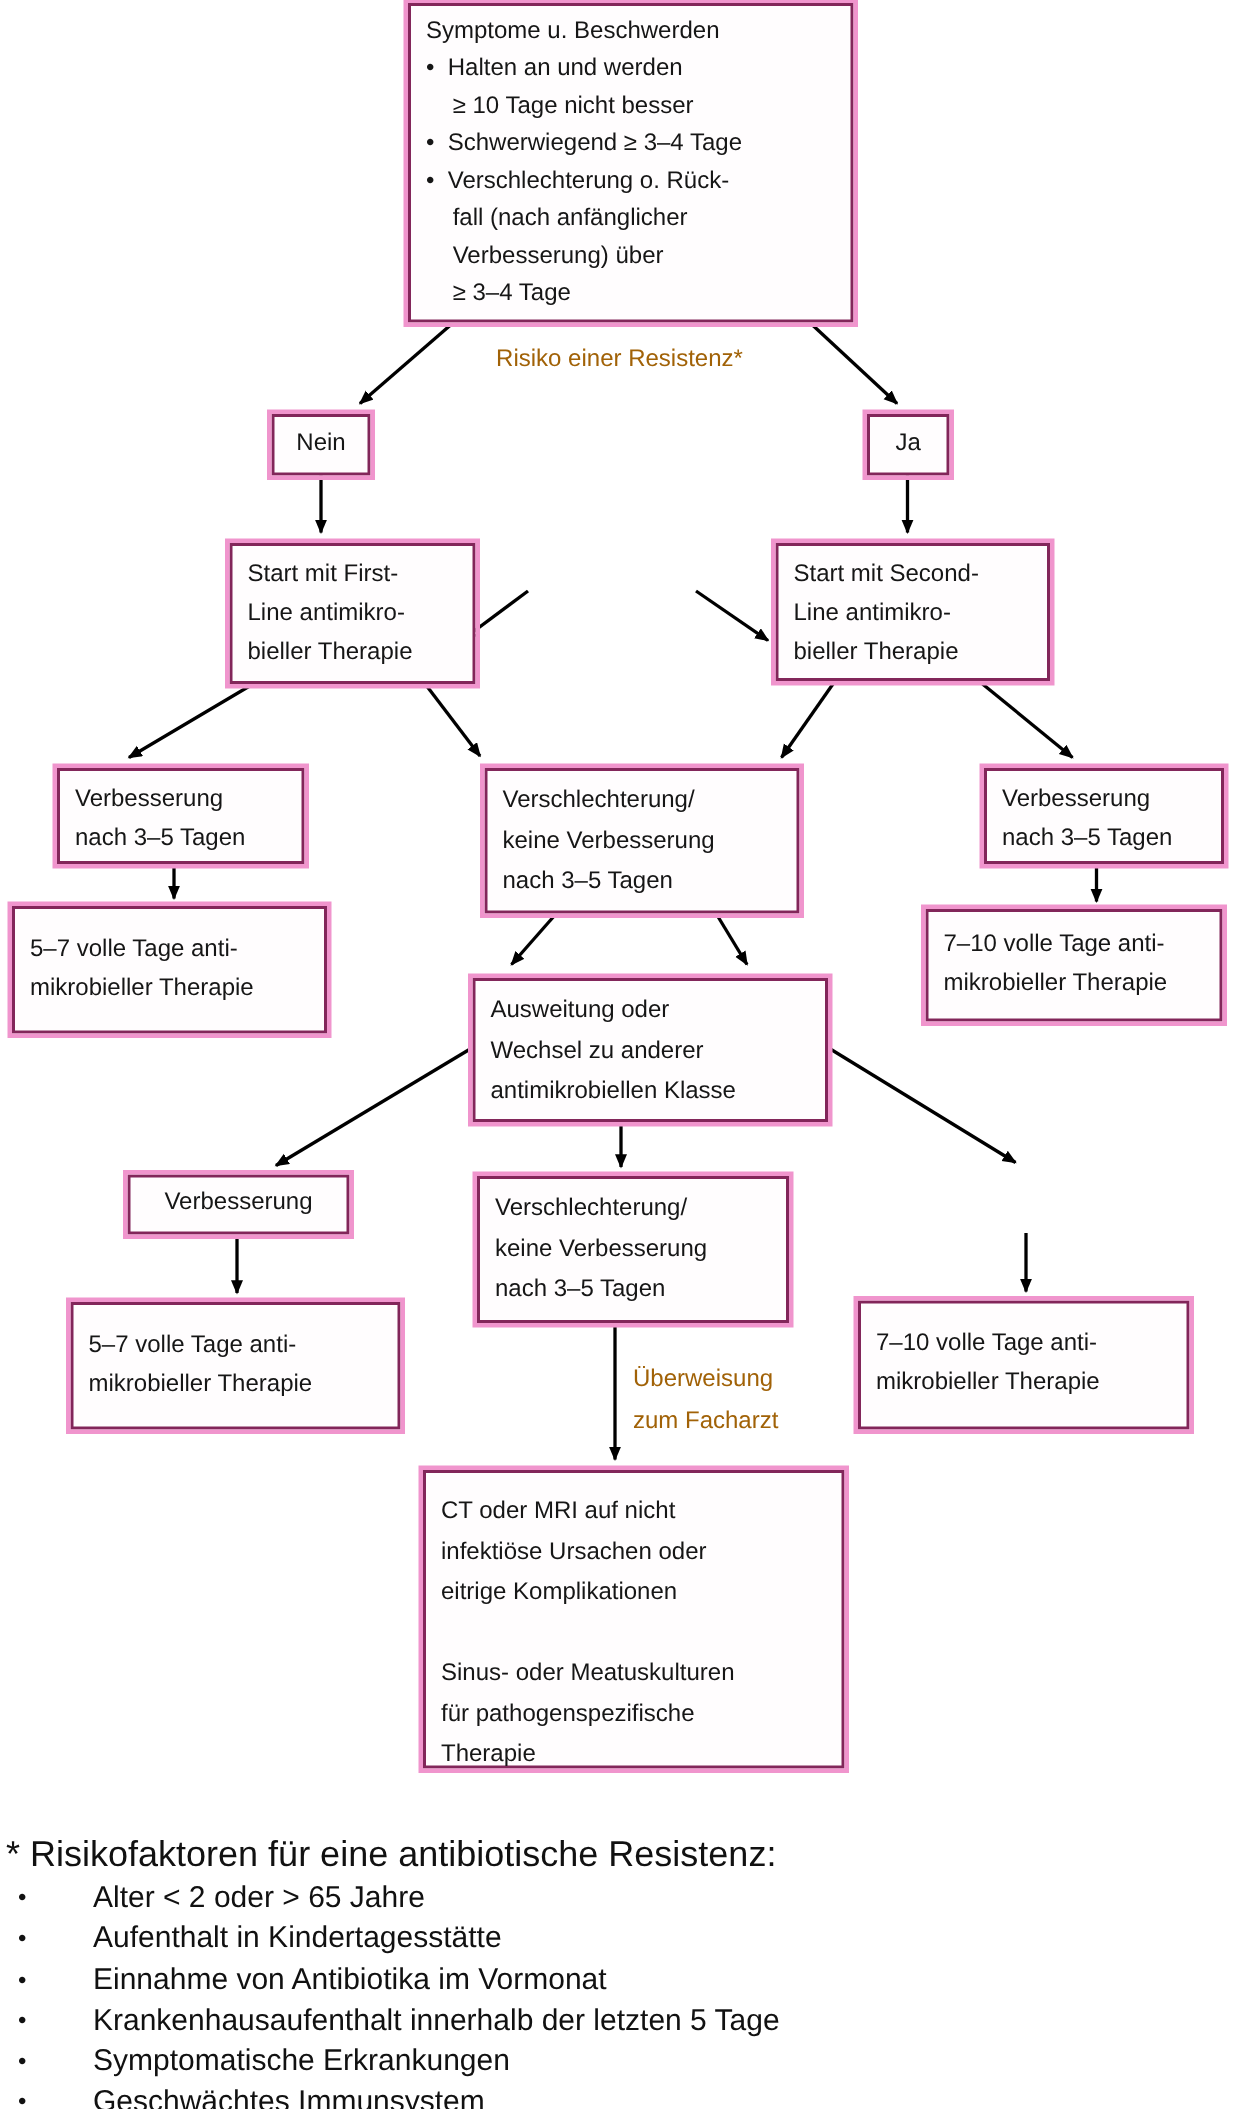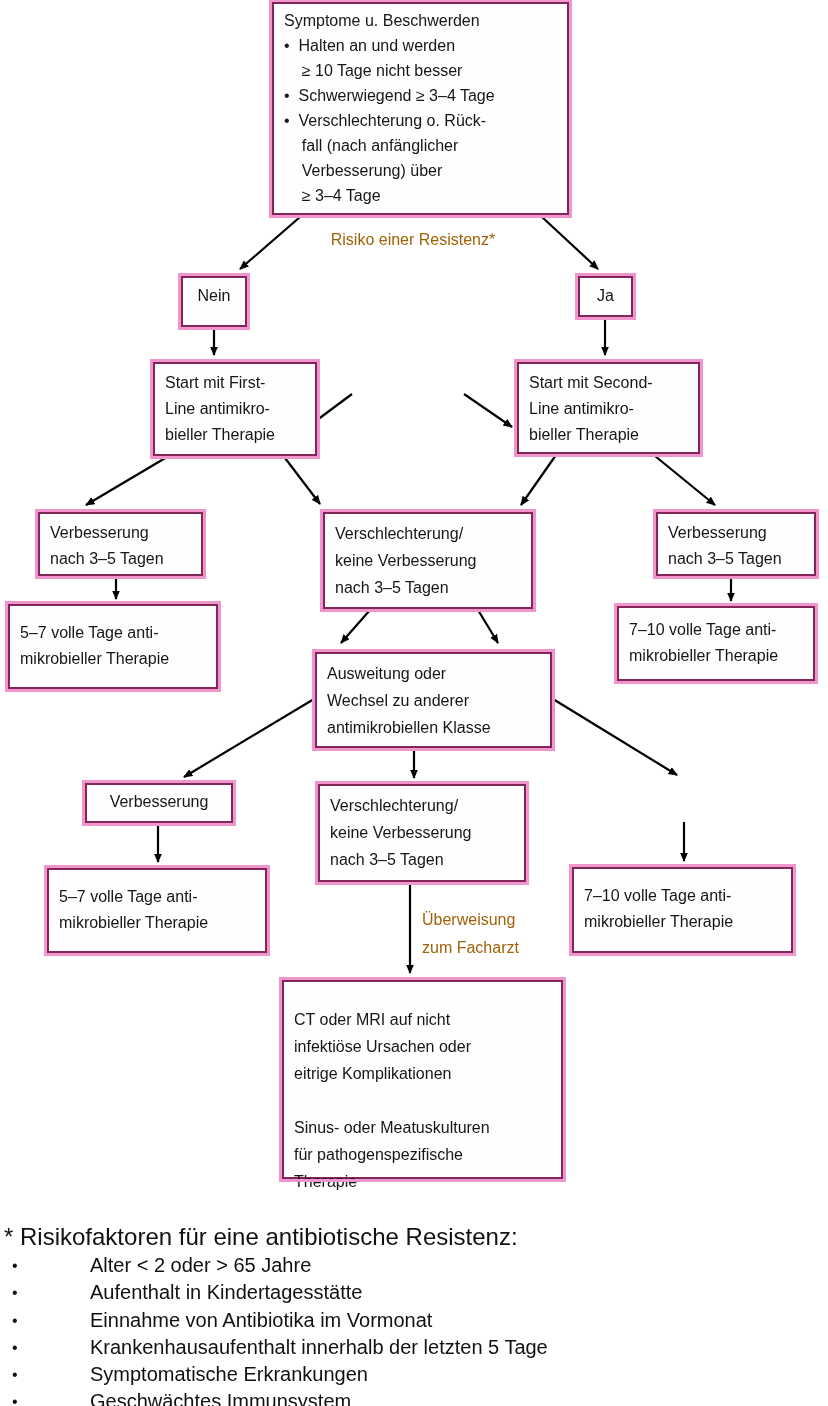--- a/index.html
+++ b/index.html
@@ -34,21 +34,21 @@
     z-index: 2;
     color: #a16207;
   }
   .label.center { text-align: center; }
   #symptoms-box { line-height: 25px; padding-top: 4px; }
   #ct-box { line-height: 27px; }
   .footnote { position: absolute; left: 4px; top: 1222px; width: 790px; z-index: 2; }
   .footnote .fn-title { font-size: 24px; line-height: 30px; }
   .fn-row { display: flex; font-size: 20px; line-height: 27.3px; }
   .fn-bullet { width: 58px; padding-left: 8px; box-sizing: border-box; font-size: 16px; }
-  .fn-text { flex: 1; margin-left: 28px; }
+  .fn-text { flex: 1; }
 </style>
 </head>
 <body>
 
 <div id="canvas">
 
   <svg id="arrows" viewBox="0 0 828 1406" xmlns="http://www.w3.org/2000/svg">
     <defs>
       <marker id="ah" markerWidth="11" markerHeight="9" refX="8.5" refY="4" orient="auto" markerUnits="userSpaceOnUse">
         <path d="M0,0 L9.5,4 L0,8 z" fill="#000000"></path>
@@ -82,21 +82,21 @@
 •  Halten an und werden
     ≥ 10 Tage nicht besser
 •  Schwerwiegend ≥ 3–4 Tage
 •  Verschlechterung o. Rück-
     fall (nach anfänglicher
     Verbesserung) über
     ≥ 3–4 Tage</div>
 
   <div class="label center" style="left:293px; top:226px; width:240px;">Risiko einer Resistenz*</div>
 
-  <div class="box center" style="left:181px; top:276px; width:66px; height:51px; padding-top:5px;">Nein</div>
+  <div class="box center" style="left:181px; top:276px; width:66px; height:41px; padding-top:5px;">Nein</div>
 
   <div class="box center" style="left:578px; top:276px; width:55px; height:41px; padding-top:5px;">Ja</div>
 
   <div class="box" style="left:138px; top:362px; width:164px; height:94px;margin-left:15px;">Start mit First-
 Line antimikro-
 bieller Therapie</div>
 
 
   <div class="box" style="left:517px; top:362px; width:183px; height:92px;">Start mit Second-
 Line antimikro-
@@ -131,21 +131,21 @@
 
   <div class="box" style="left:47px; top:868px; width:220px; height:85px; padding-top:14px;">5–7 volle Tage anti-
 mikrobieller Therapie</div>
 
   <div class="box" style="left:572px; top:867px; width:221px; height:86px; padding-top:14px;">7–10 volle Tage anti-
 mikrobieller Therapie</div>
 
   <div class="label" style="left:422px; top:906px; width:150px; line-height:28px;">Überweisung
 zum Facharzt</div>
 
-  <div class="box" id="ct-box" style="left:282px; top:980px; width:281px; height:199px; padding-top:24px;">CT oder MRI auf nicht
+  <div class="box" id="ct-box" style="left:282px; top:980px; width:281px; height:199px; padding-top:12px;">CT oder MRI auf nicht
 infektiöse Ursachen oder
 eitrige Komplikationen
 
 Sinus- oder Meatuskulturen
 für pathogenspezifische
 Therapie</div>
 
   <div class="footnote">
     <div class="fn-title">* Risikofaktoren für eine antibiotische Resistenz:</div>
     <div class="fn-row">

